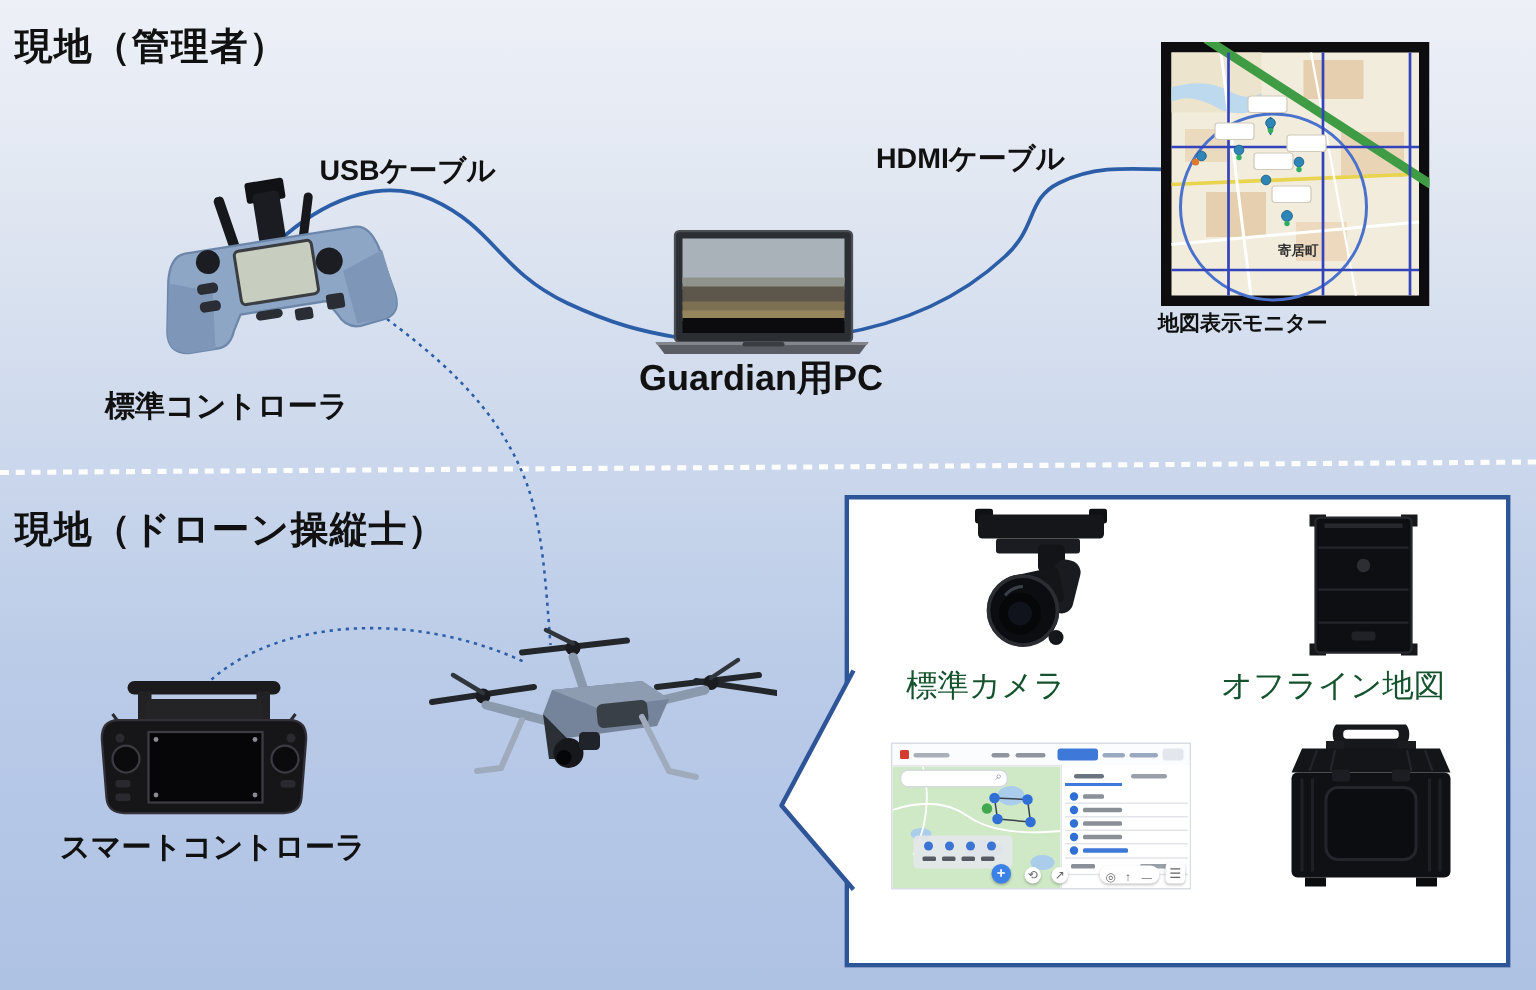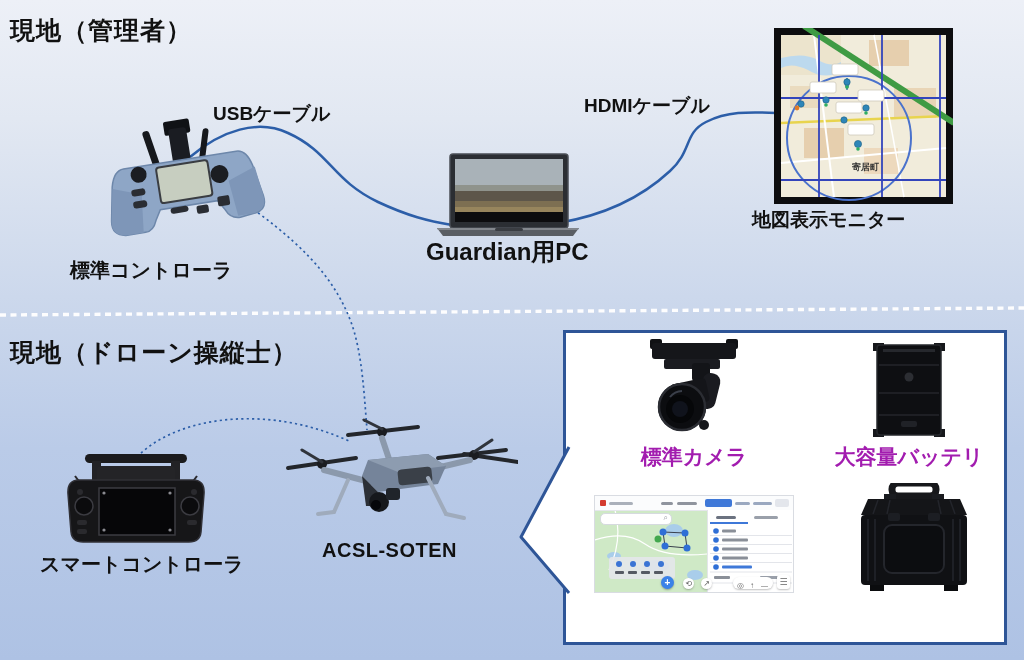--- a/index.html
+++ b/index.html
@@ -5,21 +5,21 @@
   html,body{margin:0;padding:0;}
   #stage{
     position:relative;width:1024px;height:660px;overflow:hidden;
     background:linear-gradient(180deg,#edf0f7 0%,#e2e8f2 18%,#ccd8ec 45%,#bacbe8 68%,#aec2e4 100%);
     font-family:"Liberation Sans","DejaVu Sans",sans-serif;
   }
   .abs{position:absolute;}
   .sec-title{font-size:25px;font-weight:bold;color:#111;letter-spacing:1px;}
   .dev-label{font-size:20px;font-weight:bold;color:#111;white-space:nowrap;}
   .cable-label{font-size:19px;font-weight:bold;color:#111;white-space:nowrap;}
-  .item-label{font-size:21px;font-weight:bold;color:#a21caf;text-align:center;white-space:nowrap;}
+  .item-label{font-size:21px;font-weight:normal;color:#14532d;white-space:nowrap;}
   #callout-box{
     left:563px;top:330px;width:438px;height:309px;
     background:#fff;border:3px solid #2e5597;
   }
   
   #app{left:28px;top:162px;width:198px;height:96px;background:#fff;border:1px solid #d9dce2;overflow:hidden;}
   #app .bar{position:absolute;height:3px;border-radius:2px;background:#aab0ba;}
   #app .circ{position:absolute;border-radius:50%;}
   #app-header{position:absolute;left:0;top:0;width:198px;height:14px;background:#fbfcfd;border-bottom:1px solid #e5e7ec;}
   #app-map{position:absolute;left:0;top:14px;width:112px;height:82px;background:#cfe9c6;}
@@ -121,21 +121,21 @@
       <g fill="#2fae62">
         <circle cx="73" cy="59" r="1.8"></circle>
           <circle cx="52" cy="77" r="1.8"></circle>
           <circle cx="92" cy="85" r="1.8"></circle>
           <circle cx="84" cy="121" r="1.8"></circle>
       </g>
       <circle cx="23" cy="80" r="2.4" fill="#e07a28"></circle>
       <text x="78" y="142" font-size="9" font-weight="bold" fill="#333">寄居町</text>
     </g>
   </svg>
-  <div class="abs dev-label" style="left:752px;top:207px;font-size:19px">地図表示モニター</div>
+  <div class="abs dev-label" style="left:772px;top:207px;font-size:14px">地図表示モニター</div>
 
   <svg class="abs" style="left:65px;top:450px" width="145" height="100">
     <rect x="20" y="4" width="102" height="9" rx="4.5" fill="#1b1b1d"></rect>
     <rect x="27" y="11" width="9" height="20" fill="#222225"></rect>
     <rect x="106" y="11" width="9" height="20" fill="#222225"></rect>
     <rect x="32" y="16" width="78" height="18" rx="4" fill="#242427"></rect>
     <line x1="16" y1="34" x2="10" y2="26" stroke="#2a2a2e" stroke-width="2"></line>
     <line x1="126" y1="34" x2="132" y2="26" stroke="#2a2a2e" stroke-width="2"></line>
     <path d="M14,30 L128,30 Q140,30 139,44 L136,82 Q135,92 124,92 L18,92 Q7,92 6,82 L3,44 Q2,30 14,30 Z" fill="#161618" stroke="#303036" stroke-width="1.5"></path>
     <rect x="34" y="38" width="76" height="47" fill="#060608" stroke="#3c3c42" stroke-width="1.5"></rect>
@@ -180,21 +180,20 @@
       <line x1="168" y1="104" x2="186" y2="108"></line>
       <line x1="70" y1="70" x2="56" y2="102"></line>
       <line x1="56" y1="102" x2="40" y2="104"></line>
     </g>
     <g stroke="#30343b" stroke-width="3" stroke-linecap="round">
       <line x1="196" y1="42" x2="214" y2="30"></line>
       <line x1="44" y1="52" x2="24" y2="40"></line>
       <line x1="104" y1="19" x2="86" y2="10"></line>
     </g>
   </svg>
-  <div class="abs dev-label" style="left:322px;top:539px;letter-spacing:0.5px">ACSL-SOTEN</div>
 
   <div id="callout-box" class="abs">
 
     <svg class="abs" style="left:78px;top:6px" width="100" height="102">
       <rect x="6" y="0" width="12" height="10" rx="2" fill="#101114"></rect>
       <rect x="82" y="0" width="12" height="10" rx="2" fill="#101114"></rect>
       <rect x="8" y="4" width="84" height="16" rx="3" fill="#15161a"></rect>
       <rect x="20" y="20" width="56" height="10" rx="2" fill="#1b1c21"></rect>
       <rect x="48" y="24" width="18" height="18" rx="3" fill="#131418"></rect>
       <rect x="56" y="34" width="18" height="36" rx="8" transform="rotate(14 65 52)" fill="#1a1b20"></rect>
@@ -214,21 +213,21 @@
         <rect x="63" y="88" width="11" height="8" fill="#17181c"></rect>
       <rect x="6" y="4" width="64" height="90" rx="3" fill="#0e0f12" stroke="#26282d" stroke-width="1.5"></rect>
       <line x1="8" y1="24" x2="68" y2="24" stroke="#24262b" stroke-width="1.5"></line>
       <line x1="8" y1="52" x2="68" y2="52" stroke="#24262b" stroke-width="1.5"></line>
       <line x1="8" y1="74" x2="68" y2="74" stroke="#24262b" stroke-width="1.5"></line>
       <circle cx="38" cy="36" r="4.5" fill="#2c2e33"></circle>
       <rect x="30" y="80" width="16" height="6" rx="2" fill="#202227"></rect>
       <rect x="12" y="8" width="52" height="3" fill="#26282d"></rect>
     </svg>
     <div class="abs item-label" style="left:38px;top:110px;width:180px">標準カメラ</div>
-    <div class="abs item-label" style="left:248px;top:110px;width:190px">大容量バッテリ</div>
+    <div class="abs item-label" style="left:248px;top:110px;width:190px">オフライン地図</div>
 
     <div id="app" class="abs">
       <div id="app-map">
         <div class="lake" style="left:70px;top:14px;width:18px;height:13px"></div>
         <div class="lake" style="left:12px;top:42px;width:14px;height:8px"></div>
         <div class="lake" style="left:48px;top:50px;width:26px;height:12px"></div>
         <div class="lake" style="left:92px;top:60px;width:16px;height:10px"></div>
         <svg class="abs" style="left:0;top:0" width="112" height="82">
           <path d="M0,30 Q30,20 50,34 T112,44" stroke="#ffffff" stroke-width="1.2" fill="none"></path>
           <path d="M20,0 Q28,30 14,60" stroke="#ffffff" stroke-width="1.2" fill="none"></path>

